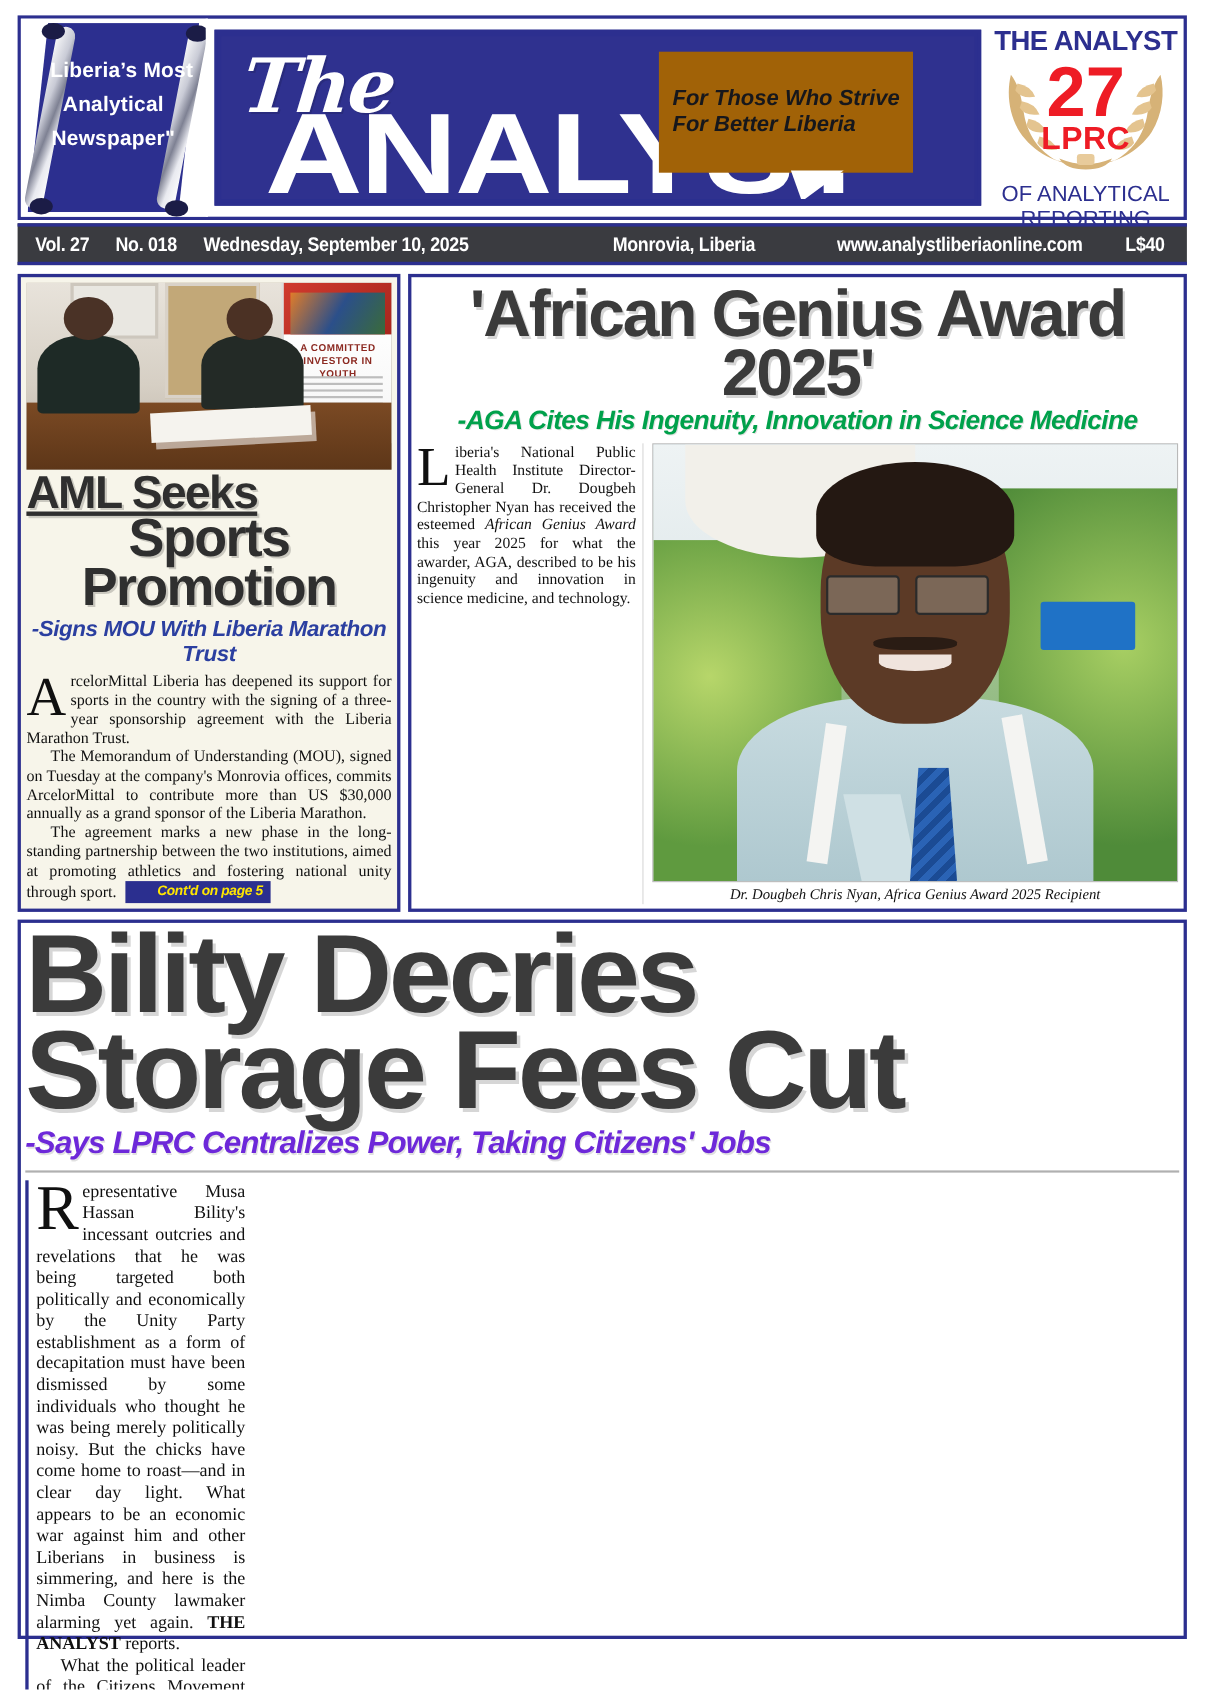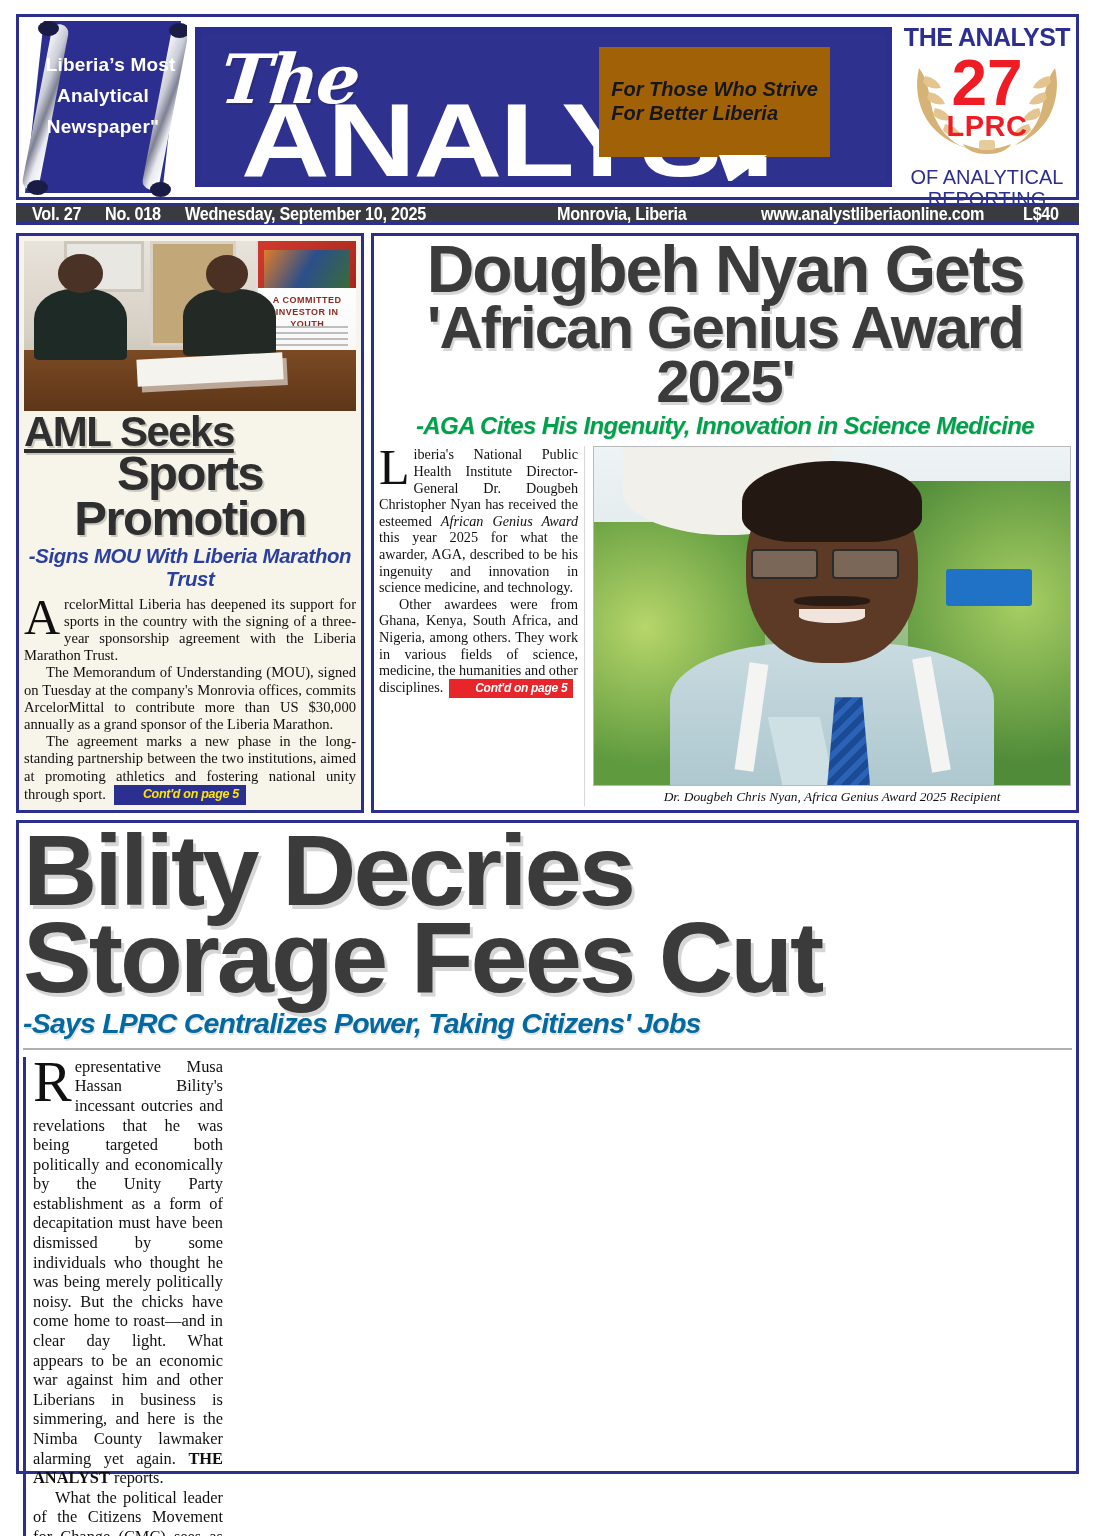--- a/index.html
+++ b/index.html
@@ -137,21 +137,21 @@
   .anniv .sub {
     font-family: "Liberation Sans", sans-serif;
     font-weight: normal; font-size: 20px; line-height: 22px;
     color: #2c2f8f;
     margin-top: 2px;
   }
 
   
   .datebar {
     margin-top: 3px;
-    height: 22px;
+    height: 38px;
     background: #3a3b40;
     border-top: 3px solid #2c2f8f;
     border-bottom: 3px solid #2c2f8f;
     color: #ffffff;
     display: flex; align-items: center;
     font-family: "Liberation Sans", sans-serif;
     font-weight: bold;
     font-size: 18px;
     padding: 0 16px;
     letter-spacing: -0.3px;
@@ -363,21 +363,21 @@
     line-height: 0.86;
     text-shadow: 3px 4px 0 rgba(0,0,0,.16);
     transform: scaleX(1.02);
     transform-origin: left center;
   }
   .hl-bility .l1 { font-size: 101px; }
   .hl-bility .l2 { font-size: 101px; }
   .sub-bility {
     font-family: "Liberation Sans", sans-serif;
     font-weight: bold; font-style: italic;
-    color: #0369a1;
+    color: #6d28d9;
     font-size: 28.5px;
     letter-spacing: -0.8px;
     margin-top: 6px;
     text-shadow: 1px 2px 0 rgba(0,0,0,.12);
   }
   .bility-photo {
     margin-top: 8px;
     flex: 1 1 auto;
     position: relative; overflow: hidden;
     border: 1px solid #b0b0b0;
@@ -574,29 +574,27 @@
 
       <div class="body-aml">
         <p><span class="dropcap">A</span><span>rcelorMittal Liberia has deepened its support for sports in the country with the signing of a three-year sponsorship agreement with the Liberia Marathon Trust.</span></p>
         <p>The Memorandum of Understanding (MOU), signed on Tuesday at the company's Monrovia offices, commits ArcelorMittal to contribute more than US $30,000 annually as a grand sponsor of the Liberia Marathon.</p>
         <p><span>The agreement marks a new phase in the long-standing partnership between the two institutions, aimed at promoting athletics and fostering national unity through sport.</span><span class="contd-blue">Cont'd on page 5</span></p>
       </div>
     </div>
 
     <div class="col-right">
       <div class="hl-nyan">
-        <div class="l1">Dougbeh Nyan Gets</div>
         <div class="l2">'African Genius Award 2025'</div>
       </div>
       <div class="sub-nyan">-AGA Cites His Ingenuity, Innovation in Science Medicine</div>
 
       <div class="nyan-body-row">
         <div class="nyan-col">
           <p><span class="dropcap">L</span><span>iberia's National Public Health Institute Director-General Dr. Dougbeh Christopher Nyan has received the esteemed </span><em>African Genius Award</em><span> this year 2025 for what the awarder, AGA, described to be his ingenuity and innovation in science medicine, and technology.</span></p>
-          <p><span>Other awardees were from Ghana, Kenya, South Africa, and Nigeria, among others. They work in various fields of science, medicine, the humanities and other disciplines.</span><span class="contd-red">Cont'd on page 5</span></p>
         </div>
 
         <div class="nyan-photo-wrap">
           <div class="nyan-photo">
             <div class="sky"></div>
             <div class="green-l"></div>
             <div class="green-r"></div>
             <div class="umb"></div>
             <div class="blue1"></div>
             <div class="blue2"></div>

